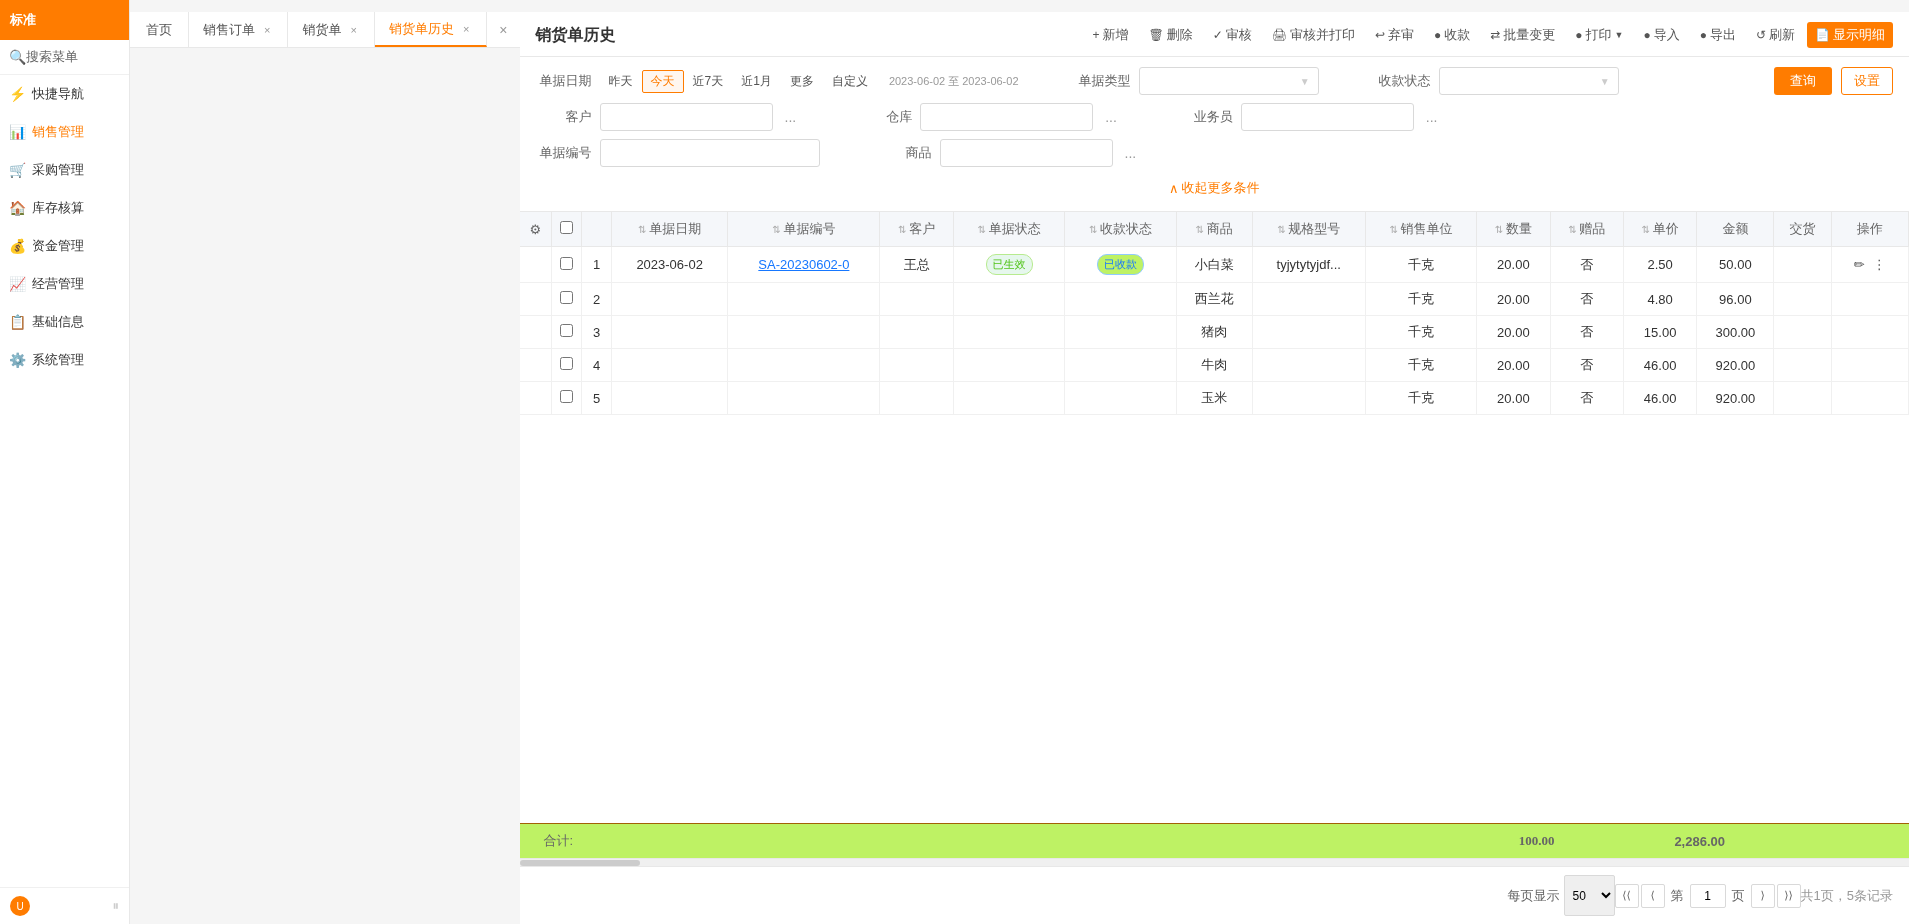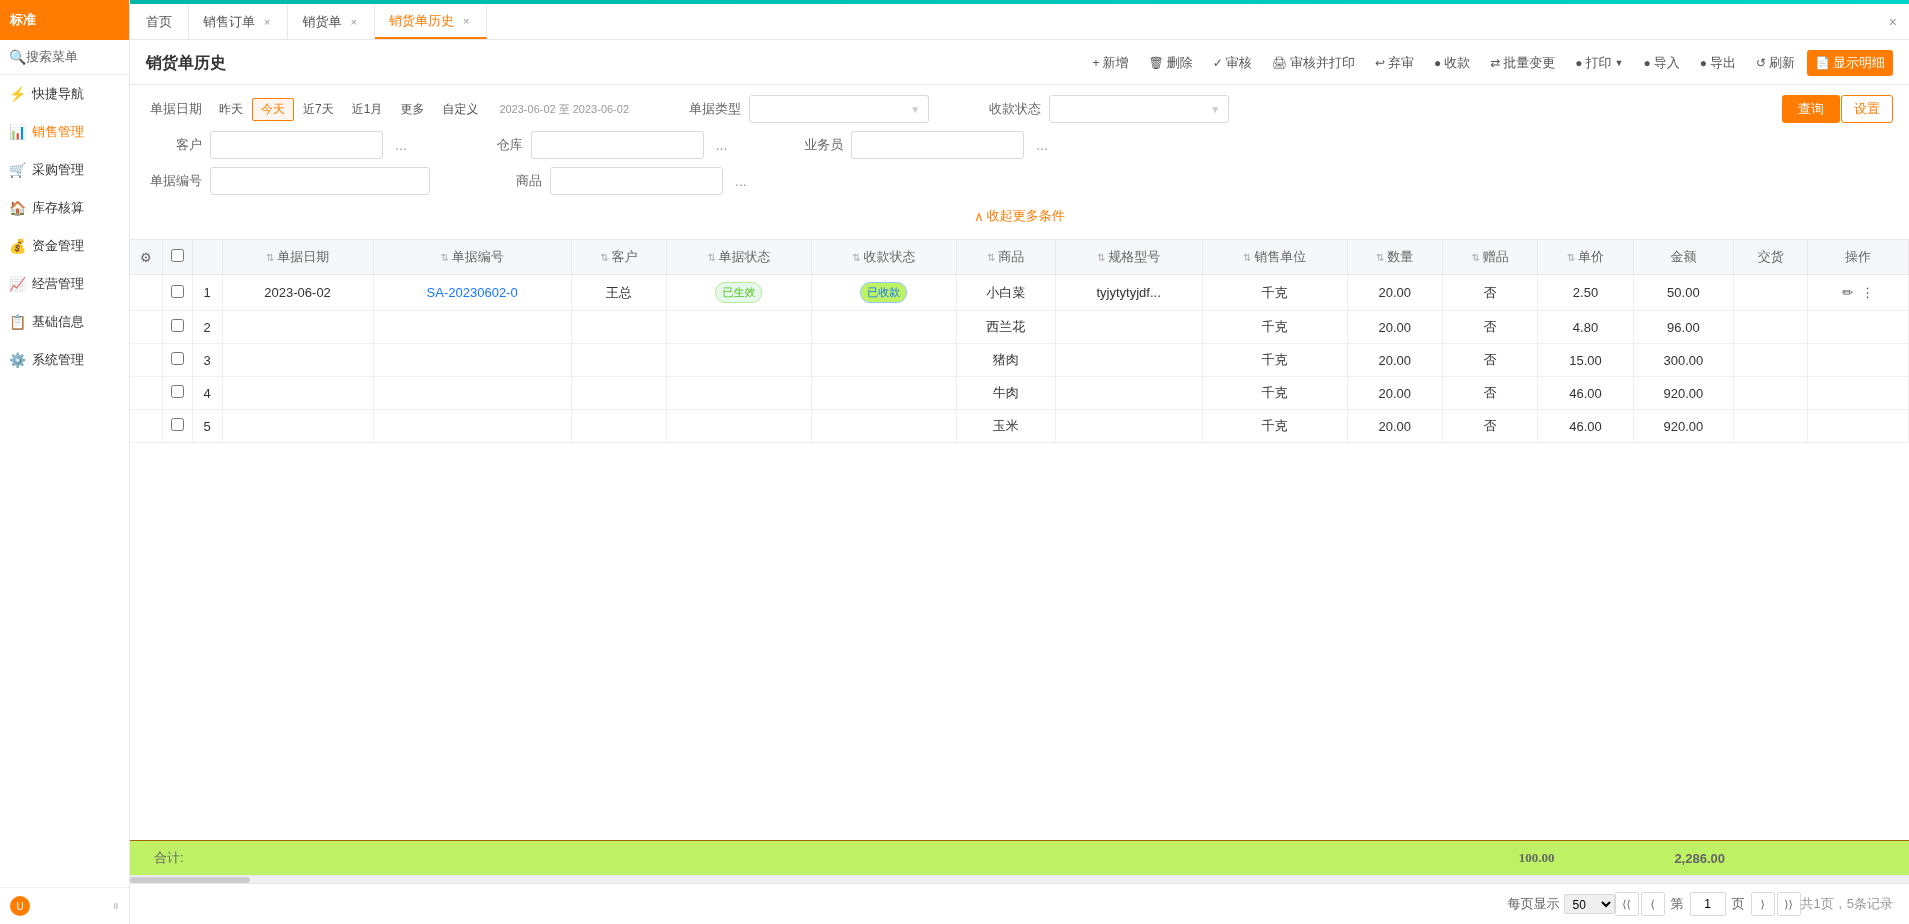--- a/index.html
+++ b/index.html
@@ -67,22 +67,23 @@
       align-items: center;
       justify-content: center;
       color: #fff;
       font-size: 10px;
     }
 
     
     .main {
       flex: 1;
       display: flex;
-      flex-direction: column;
+      flex-direction: row;
       overflow: hidden;
+      margin-top: 12px;
     }
 
     
     .tab-bar {
       display: flex;
       align-items: center;
       background: #fff;
       border-bottom: 1px solid #e8e8e8;
       height: 36px;
       flex-shrink: 0;
@@ -309,21 +310,21 @@
       color: #aaa;
     }
     .badge {
       display: inline-block;
       padding: 2px 6px;
       border-radius: 10px;
       font-size: 11px;
     }
     .badge-green { background: #e6f7ed; color: #52c41a; border: 1px solid #b7eb8f; }
     .badge-blue { background: #bef264; color: #1677ff; border: 1px solid #91caff; }
-    .link-text { color: #1677ff; cursor: pointer; }
+    .link-text { color: #1677ff; cursor: pointer; text-decoration: underline; }
     .action-btn {
       border: none;
       background: none;
       cursor: pointer;
       color: #555;
       padding: 2px 4px;
       font-size: 13px;
     }
     .gear-col {
       width: 32px;
@@ -359,21 +360,21 @@
     }
     .page-size-select {
       display: flex;
       align-items: center;
       gap: 4px;
     }
     .page-select {
       border: 1px solid #d9d9d9;
       border-radius: 2px;
       padding: 2px 4px;
-      height: 20px;
+      height: 41px;
       font-size: 12px;
       cursor: pointer;
     }
     .page-nav {
       display: flex;
       align-items: center;
       gap: 2px;
     }
     .page-nav-btn {
       width: 24px;
@@ -595,21 +596,21 @@
             <span style="color:#ccc; font-size:10px;">▼</span>
           </div>
         </div>
         <div class="filter-group" style="margin-left:40px;">
           <span class="filter-label">收款状态</span>
           <div class="filter-select" style="min-width:180px;">
             <span></span>
             <span style="color:#ccc; font-size:10px;">▼</span>
           </div>
         </div>
-        <div style="margin-left:auto; display:flex; gap:1px;">
+        <div style="margin-left:auto; display:flex; gap:9px;">
           <button class="query-btn">查询</button>
           <button class="set-btn">设置</button>
         </div>
       </div>
 
       <div class="filter-row">
         <div class="filter-group">
           <span class="filter-label">客户</span>
           <input class="filter-input" style="min-width: 160px;" value="">
           <span class="more-dots">...</span>

